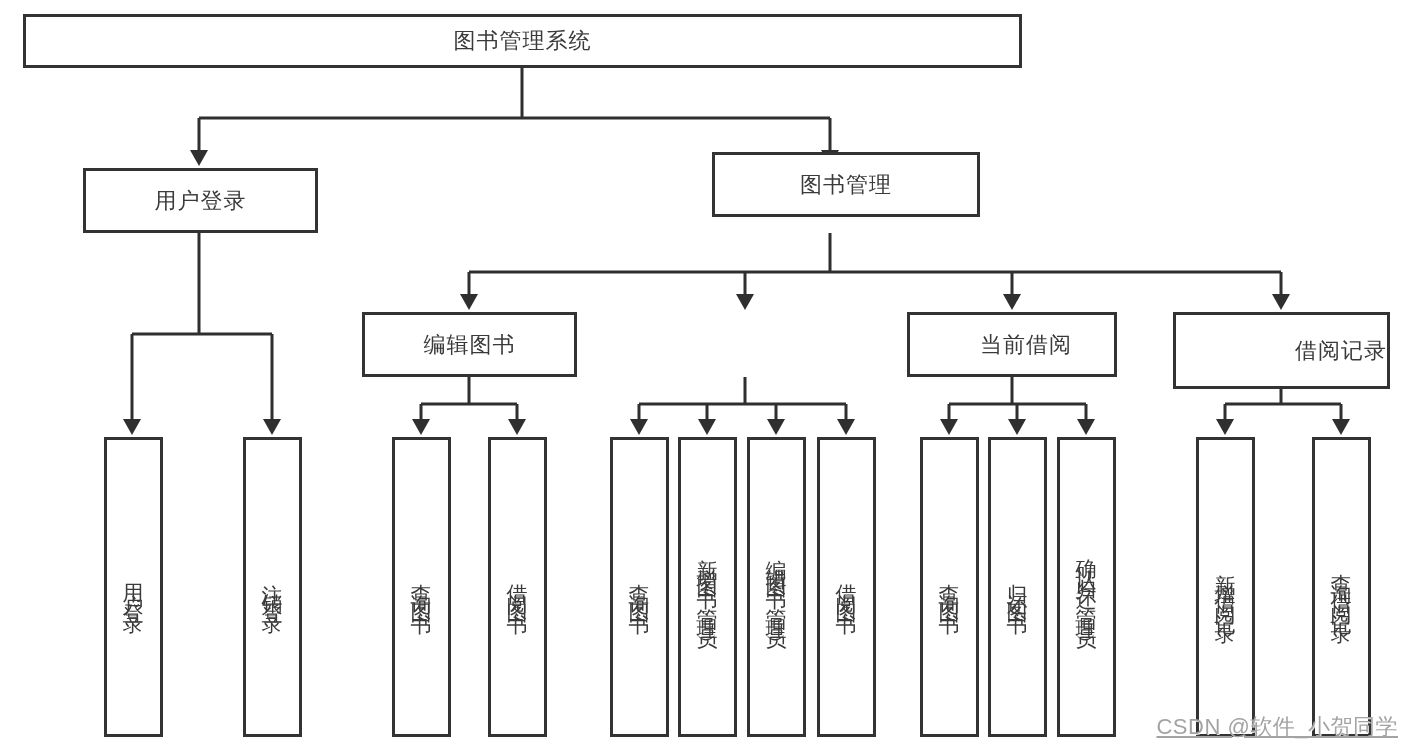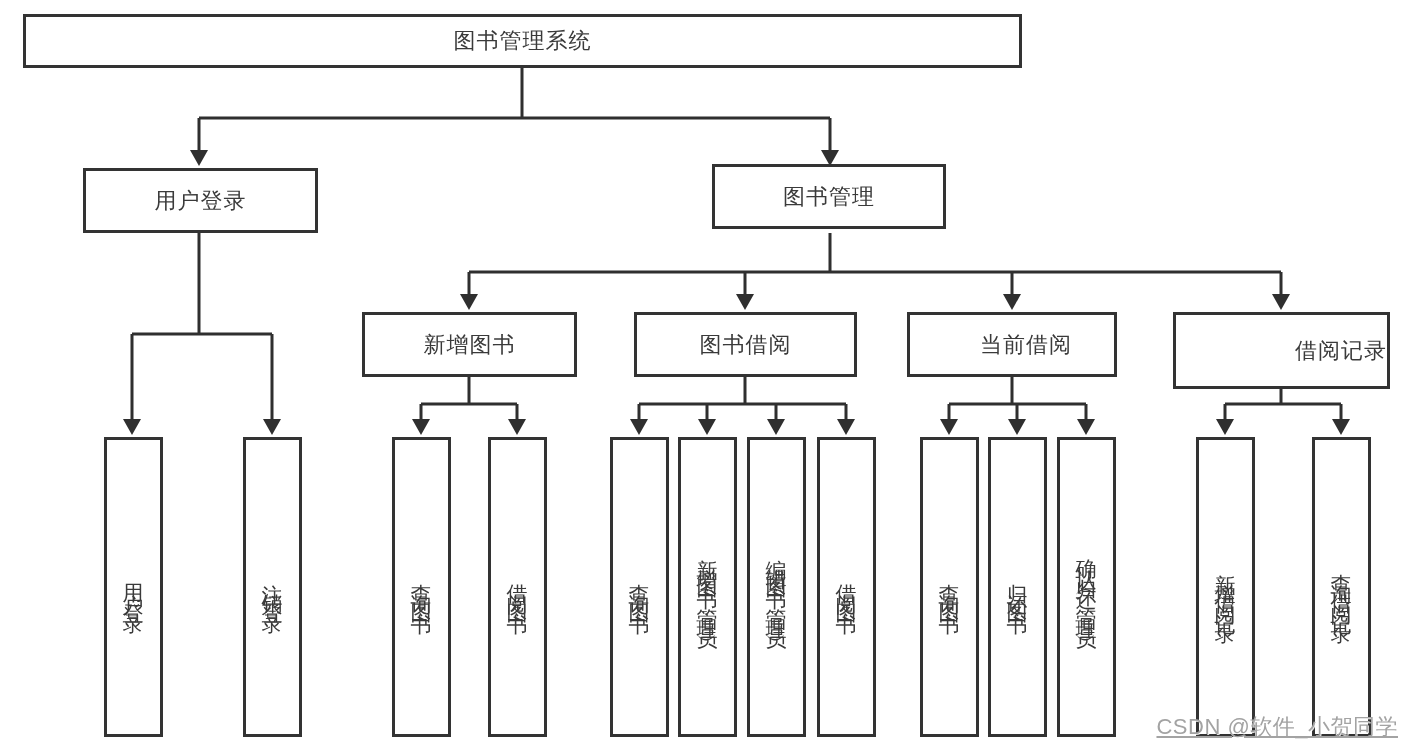--- a/index.html
+++ b/index.html
@@ -111,29 +111,26 @@
     </g>
   </svg>
 
   <div class="box" style="left:23px;top:14px;width:999px;height:54px;">
     <span class="lbl">图书管理系统</span>
   </div>
 
   <div class="box" style="left:83px;top:168px;width:235px;height:65px;">
     <span class="lbl">用户登录</span>
   </div>
-  <div class="box" style="left:712px;top:164px;width:234px;height:65px;text-align:center;">
+  <div class="box" style="left:712px;top:152px;width:268px;height:65px;text-align:center;">
     <span class="lbl">图书管理</span>
   </div>
 
   <div class="box" style="left:362px;top:312px;width:215px;height:65px;">
-    <span class="lbl">新增图书</span>
-  </div>
-  <div class="box" style="left:634px;top:312px;width:223px;height:65px;">
-    <span class="lbl">图书借阅</span>
+    <span class="lbl">编辑图书</span>
   </div>
   <div class="box" style="left:907px;top:312px;width:210px;height:65px;padding-left:28px;">
     <span class="lbl">当前借阅</span>
   </div>
   <div class="box" style="left:1173px;top:312px;width:217px;height:77px;justify-content:flex-end;">
     <span class="lbl">借阅记录</span>
   </div>
 
   <div class="leaf" style="left:104px;">
     <span class="vtext">用户登录</span>

